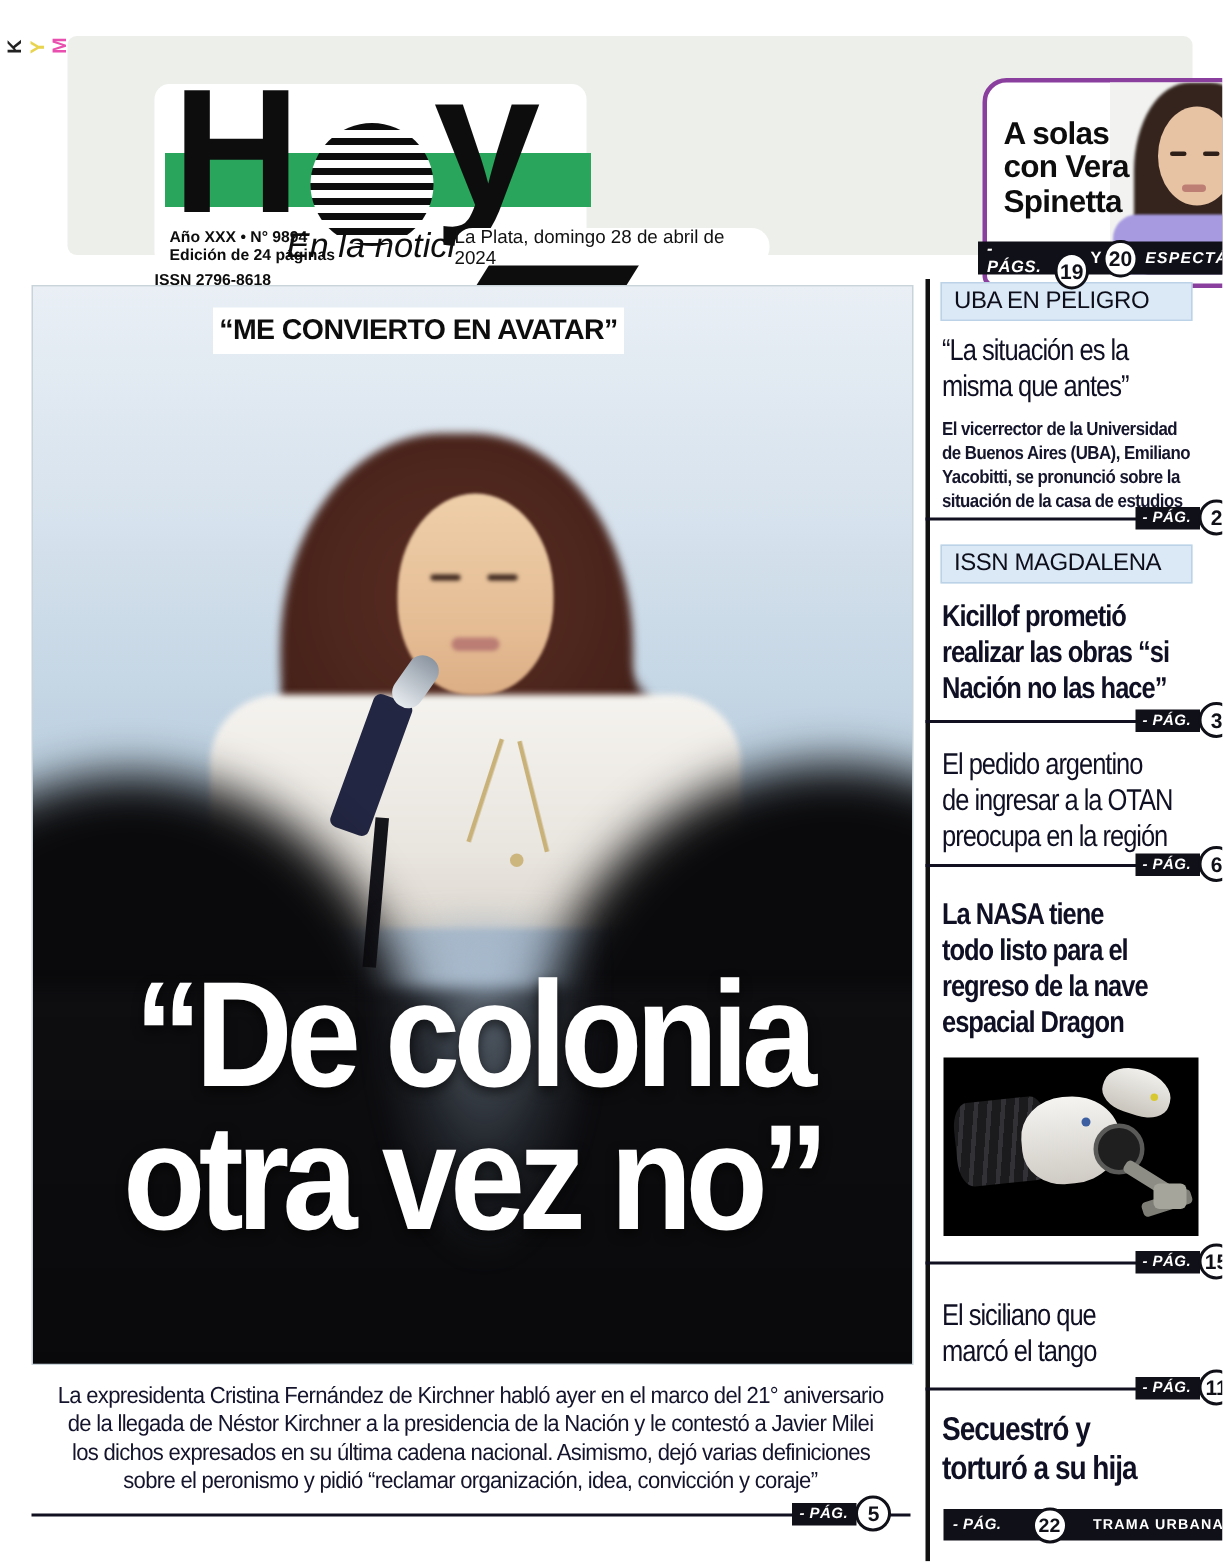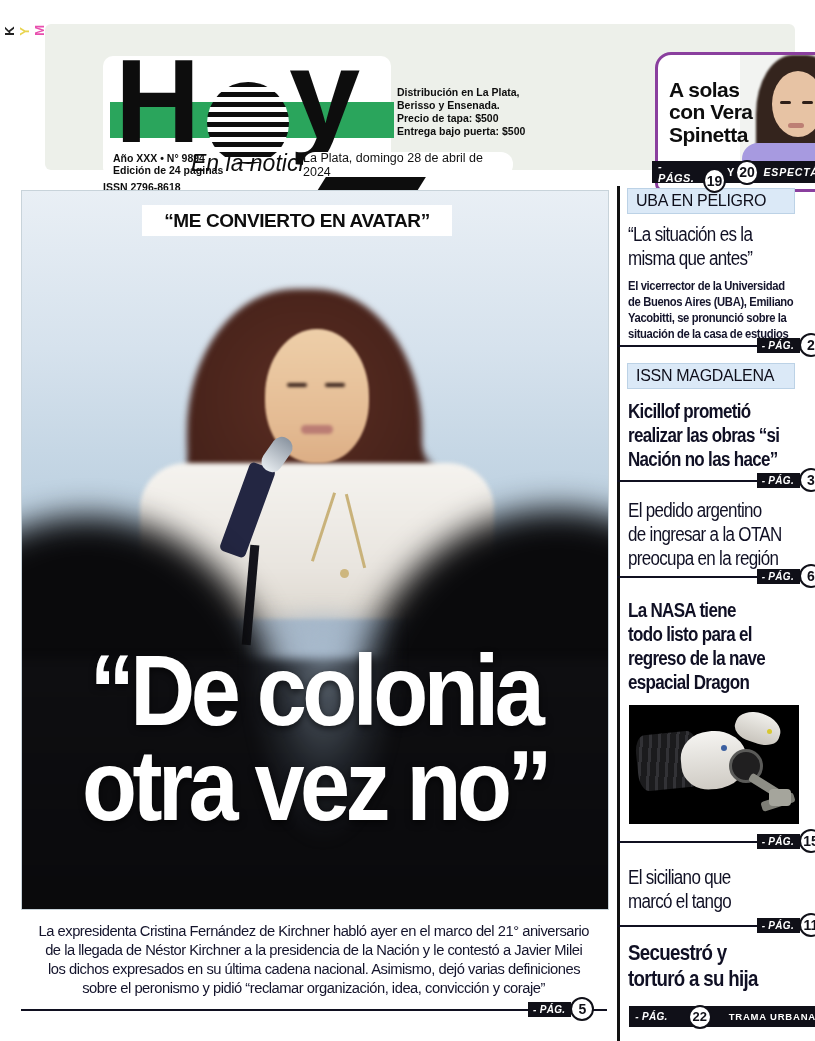--- a/index.html
+++ b/index.html
@@ -62,21 +62,21 @@
             background:linear-gradient(90deg,#e6ebef,#8b95a1);transform:rotate(-55deg);}
   .mic-body{position:absolute;left:212px;top:272px;width:27px;height:94px;border-radius:5px;background:#232642;transform:rotate(20deg);}
   .mic-rod{position:absolute;left:224px;top:354px;width:9px;height:100px;background:#15151c;transform:rotate(5deg);}
   .podium{position:absolute;left:0;top:428px;width:586px;height:48px;filter:blur(2px);
           background:linear-gradient(90deg,#64707f 0%,#b6c5d4 35%,#a2b3c5 65%,#59646f 100%);}
   .darkL{position:absolute;left:-130px;top:325px;width:390px;height:430px;border-radius:50%;background:#0a0a0c;filter:blur(16px);}
   .darkR{position:absolute;left:330px;top:318px;width:410px;height:440px;border-radius:50%;background:#0a0a0c;filter:blur(16px);}
   .darkB{position:absolute;left:-20px;top:468px;width:630px;height:280px;background:linear-gradient(#0e0e11,#09090b);filter:blur(5px);}
   .beam{position:absolute;left:226px;top:420px;width:150px;height:230px;filter:blur(8px);
         background:radial-gradient(ellipse at 50% 20%,rgba(165,185,205,.55) 0%,rgba(120,140,160,.18) 45%,transparent 72%);}
-  .photo-kicker{position:absolute;left:120px;top:14px;width:310px;background:#fff;padding:5px 0 4px;
+  .photo-kicker{position:absolute;left:120px;top:14px;width:274px;background:#fff;padding:5px 0 4px;
                 text-align:center;font-size:19px;font-weight:800;letter-spacing:-.4px;color:#0d0d0d;}
   .headline{position:absolute;left:0;right:0;top:452px;text-align:center;color:#fff;font-weight:800;
             font-size:100px;line-height:.95;letter-spacing:-5px;}
   .headline div{transform:scaleX(.9);white-space:nowrap;text-shadow:0 3px 8px rgba(0,0,0,.6);}
   
   .deck{position:absolute;left:21px;top:922px;width:586px;display:flex;flex-direction:column;align-items:center;
         color:#14142c;font-size:15.5px;line-height:1.22;letter-spacing:-.5px;}
   .deck div{white-space:nowrap;transform:scaleX(.95);}
   .main-rule{position:absolute;left:21px;top:1009px;width:586px;height:2px;background:#101020;}
   .badge{position:absolute;display:flex;align-items:center;z-index:5;}
@@ -132,26 +132,20 @@
       <div class="logo-o"></div>
       <div class="logo-y">y</div>
       <div class="logo-tail"></div>
       <div class="logo-meta">
         <div>Año XXX • N° 9894</div>
         <div>Edición de 24 páginas</div>
       </div>
       <div class="logo-tag">En la noticia</div>
     </div>
     <div class="issn">ISSN 2796-8618</div>
-    <div class="dist">
-      <div>Distribución en La Plata,</div>
-      <div>Berisso y Ensenada.</div>
-      <div>Precio de tapa: $500</div>
-      <div>Entrega bajo puerta: $500</div>
-    </div>
     <div class="date-pill">La Plata, domingo 28 de abril de 2024</div>
 
     <div class="promo">
       <div class="promo-photo">
         <div class="pv-hair"></div>
         <div class="pv-face"></div>
         <div class="pv-eye" style="left:40px;"></div>
         <div class="pv-eye" style="left:62px;"></div>
         <div class="pv-mouth"></div>
 

